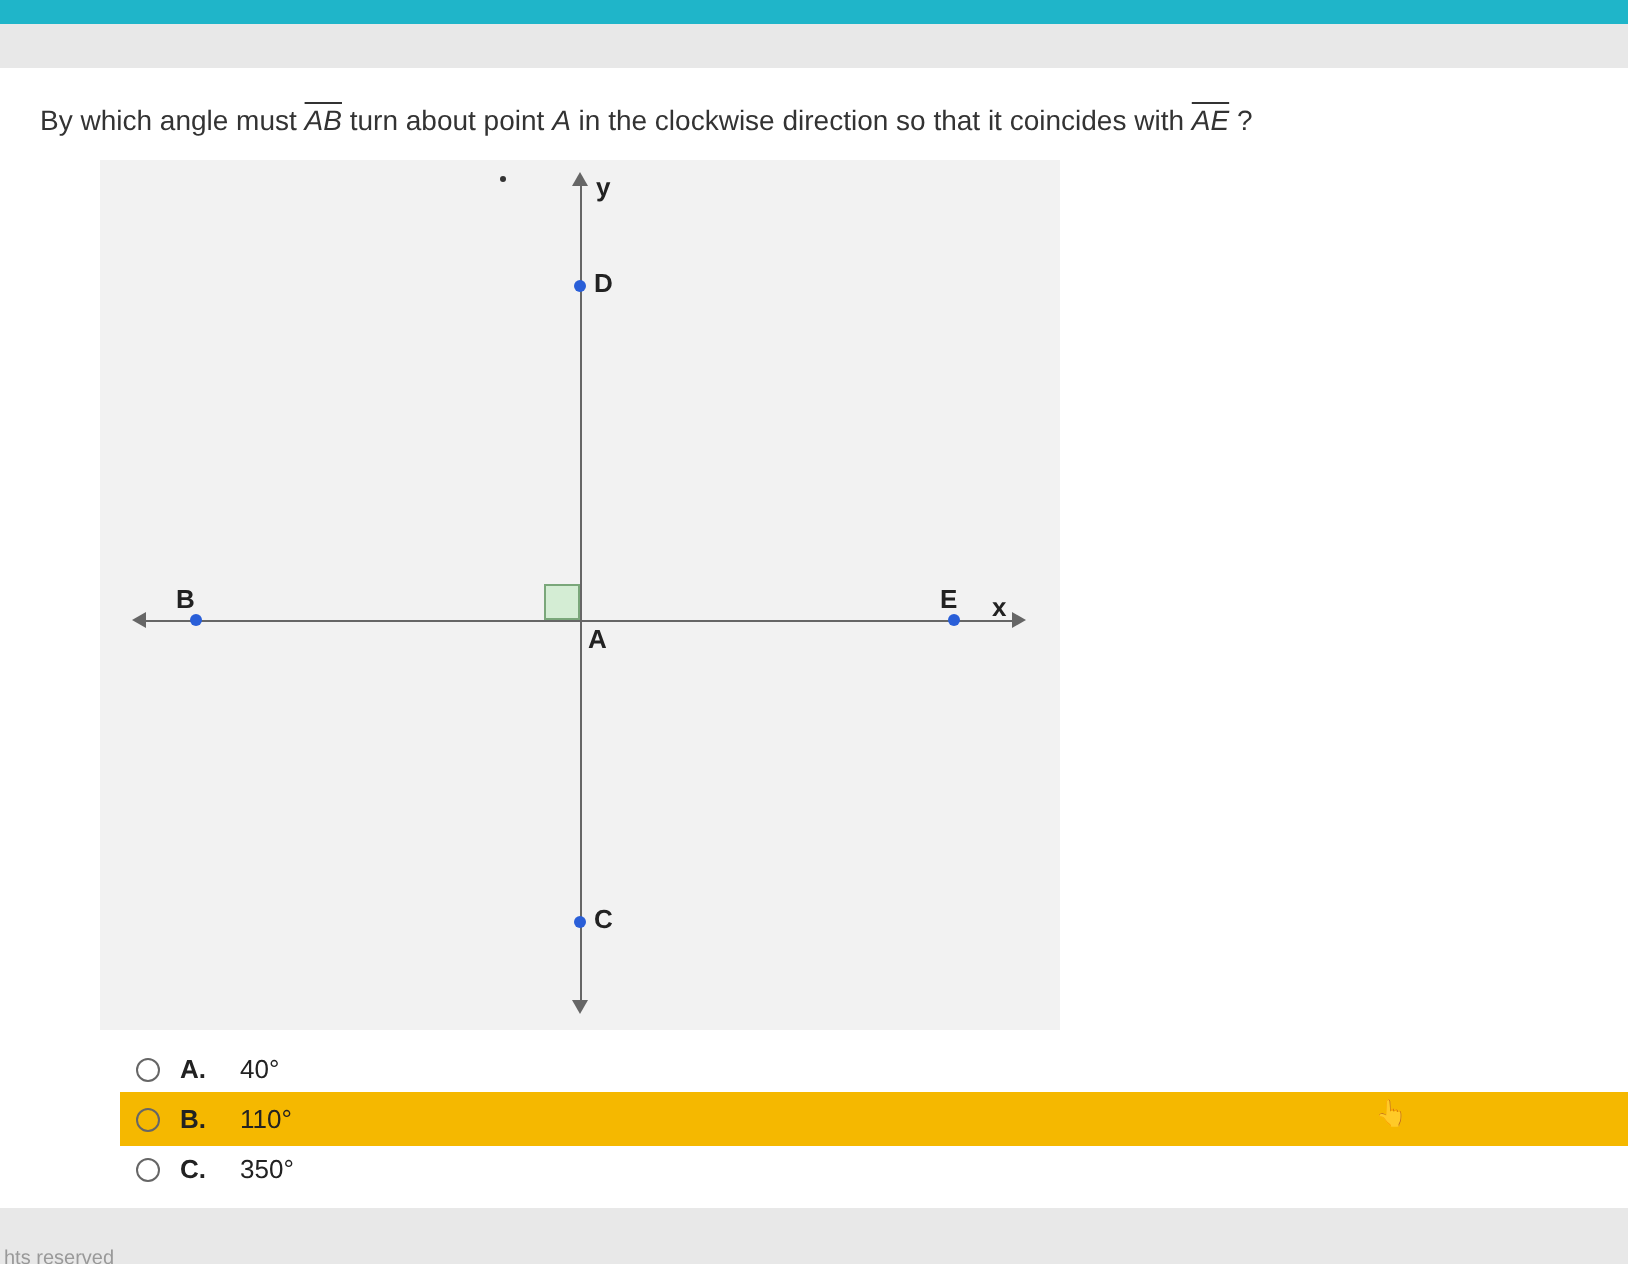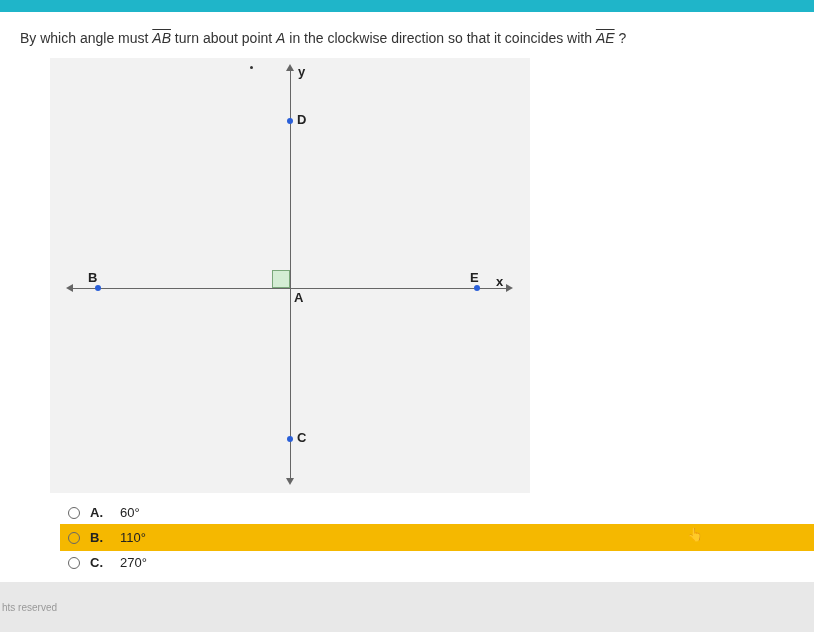--- a/index.html
+++ b/index.html
@@ -1,18 +1,18 @@
 <!DOCTYPE html>
 <html><head>
 <meta charset="utf-8">
 <style>
 * { box-sizing: border-box; margin: 0; padding: 0; }
 body { font-family: Arial, sans-serif; background: #e8e8e8; width: 814px; height: 632px; overflow: hidden; position: relative; }
 .header-strip { height: 12px; background: #1fb5c9; }
-.content { background: #fff; padding: 18px 20px 8px 20px; min-height: 520px; }
+.content { background: #fff; padding: 18px 20px 8px 20px; min-height: 520px; margin-top: 22px; }
 .question { font-size: 14px; color: #333; margin-bottom: 12px; }
 .overline { text-decoration: overline; font-style: italic; }
 .geo-wrap { background: #f2f2f2; width: 480px; height: 435px; position: relative; margin-left: 30px; }
 .axis-v { position:absolute; left:240px; top:10px; width:1px; height:415px; background:#666; }
 .axis-h { position:absolute; top:230px; left:20px; height:1px; width:440px; background:#666; }
 .arrow-up { position:absolute; left:236px; top:6px; width:0;height:0;border-left:4px solid transparent;border-right:4px solid transparent;border-bottom:7px solid #666; }
 .arrow-down { position:absolute; left:236px; top:420px; width:0;height:0;border-left:4px solid transparent;border-right:4px solid transparent;border-top:7px solid #666; }
 .arrow-left { position:absolute; top:226px; left:16px; width:0;height:0;border-top:4px solid transparent;border-bottom:4px solid transparent;border-right:7px solid #666; }
 .arrow-right{ position:absolute; top:226px; left:456px;width:0;height:0;border-top:4px solid transparent;border-bottom:4px solid transparent;border-left:7px solid #666; }
 .sq { position:absolute; left:222px; top:212px; width:18px; height:18px; background:#d4edd4; border:1px solid #7aa77a; }
@@ -62,28 +62,28 @@
     <div class="lbl" style="left:420px; top:212px;">E</div>
 
     <div class="pt" style="left:237px; top:378px;"></div>
     <div class="lbl" style="left:247px; top:372px;">C</div>
   </div>
 
   <div class="options">
     <div class="opt">
       <span class="radio"></span>
       <span class="letter">A.</span>
-      <span>60°</span>
+      <span>40°</span>
     </div>
     <div class="opt highlight">
       <span class="radio"></span>
       <span class="letter">B.</span>
       <span>110°</span>
       <span class="cursor">👆</span>
     </div>
     <div class="opt">
       <span class="radio"></span>
       <span class="letter">C.</span>
-      <span>270°</span>
+      <span>350°</span>
     </div>
   </div>
 </div>
 <div class="footer-text">hts reserved</div>
 
 </body></html>

